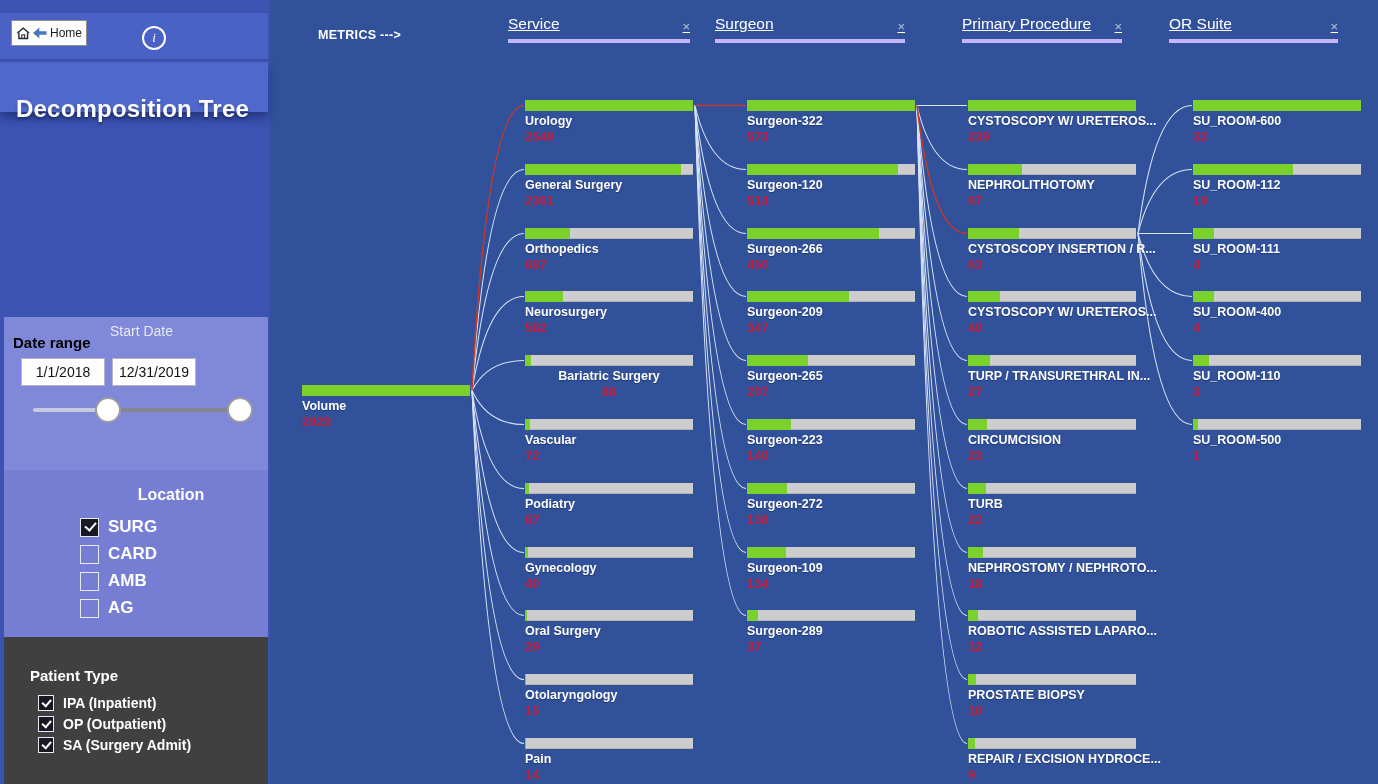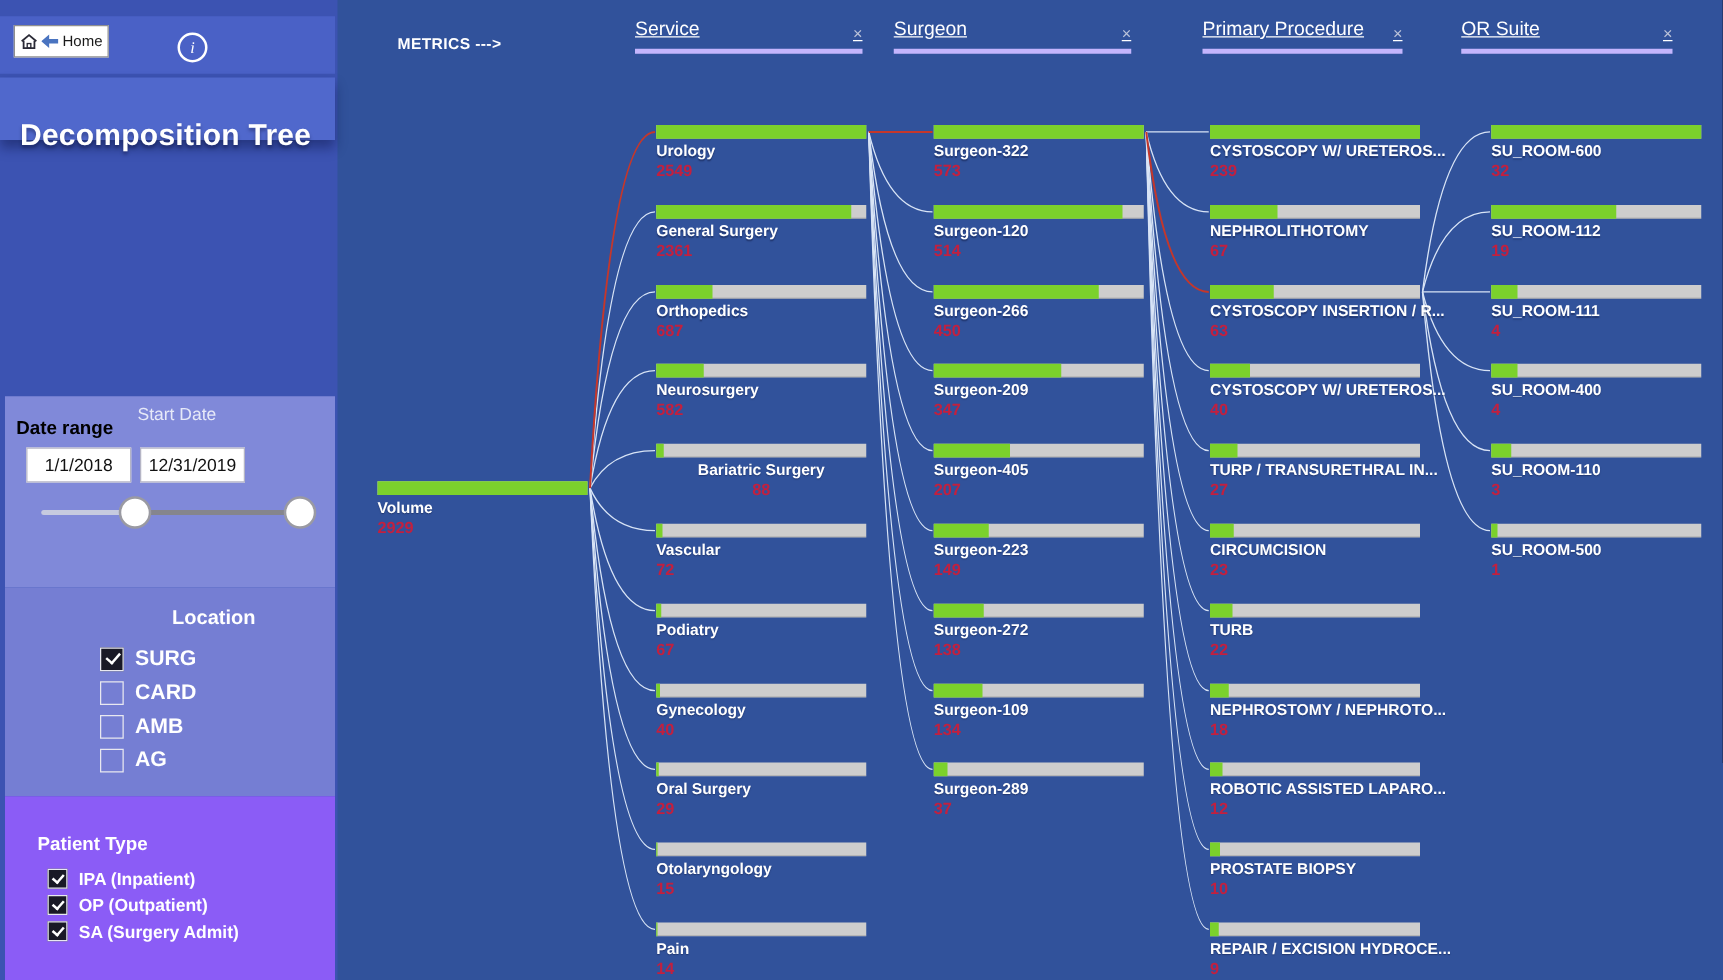--- a/index.html
+++ b/index.html
@@ -18,21 +18,21 @@
             box-sizing:border-box;cursor:pointer;}
   #home-btn .hlabel{font-size:12px;color:#1a1a1a;}
   #info-icon{position:absolute;left:142px;top:13px;width:20px;height:20px;border:2px solid #fff;
              border-radius:50%;color:#fff;display:flex;align-items:center;justify-content:center;
              font-family:"Liberation Serif",serif;font-size:13px;font-style:italic;cursor:pointer;}
   .panel{position:absolute;left:4px;width:264px;box-sizing:border-box;}
   #panel-instructions{top:143px;height:174px;background:#8D96DE;}
   #panel-instructions .txt{padding:24px 24px 0 14px;font-size:17.5px;line-height:1.5;color:#07070f;}
   #panel-date{top:317px;height:153px;background:#8089D9;}
   #panel-location{top:470px;height:167px;background:#757ED3;}
-  #panel-patient{top:637px;height:147px;background:#8b5cf6;}
+  #panel-patient{top:637px;height:147px;background:#404040;}
 
   .start-date-lbl{position:absolute;left:106px;top:6px;font-size:14px;color:#E6E9F8;}
   .date-range-lbl{position:absolute;left:9px;top:17px;font-size:15px;font-weight:bold;color:#000;}
   .date-box{position:absolute;top:41px;width:84px;height:28px;background:#fff;border:1px solid #b5b5c5;
             box-sizing:border-box;display:flex;align-items:center;justify-content:center;
             font-size:14px;font-weight:normal;color:#111;cursor:text;}
   #date-start{left:17px;} #date-end{left:108px;}
   .track{position:absolute;top:91px;height:4px;border-radius:2px;}
   .track.light{left:29px;width:75px;background:#C6CADF;}
   .track.dark{left:102px;width:136px;background:#85858D;}
@@ -316,21 +316,21 @@
         <div class="bar">
           <div class="fill" style="width: 60.5585%;"></div>
         </div>
         <div class="nlabel">Surgeon-209</div>
         <div class="nvalue">347</div>
       </div>
       <div class="node" style="left: 747px; top: 355px; width: 168px;">
         <div class="bar">
           <div class="fill" style="width: 36.1257%;"></div>
         </div>
-        <div class="nlabel">Surgeon-405</div>
+        <div class="nlabel">Surgeon-265</div>
         <div class="nvalue">207</div>
       </div>
       <div class="node" style="left: 747px; top: 419px; width: 168px;">
         <div class="bar">
           <div class="fill" style="width: 26.0035%;"></div>
         </div>
         <div class="nlabel">Surgeon-223</div>
         <div class="nvalue">149</div>
       </div>
       <div class="node" style="left: 747px; top: 483px; width: 168px;">

